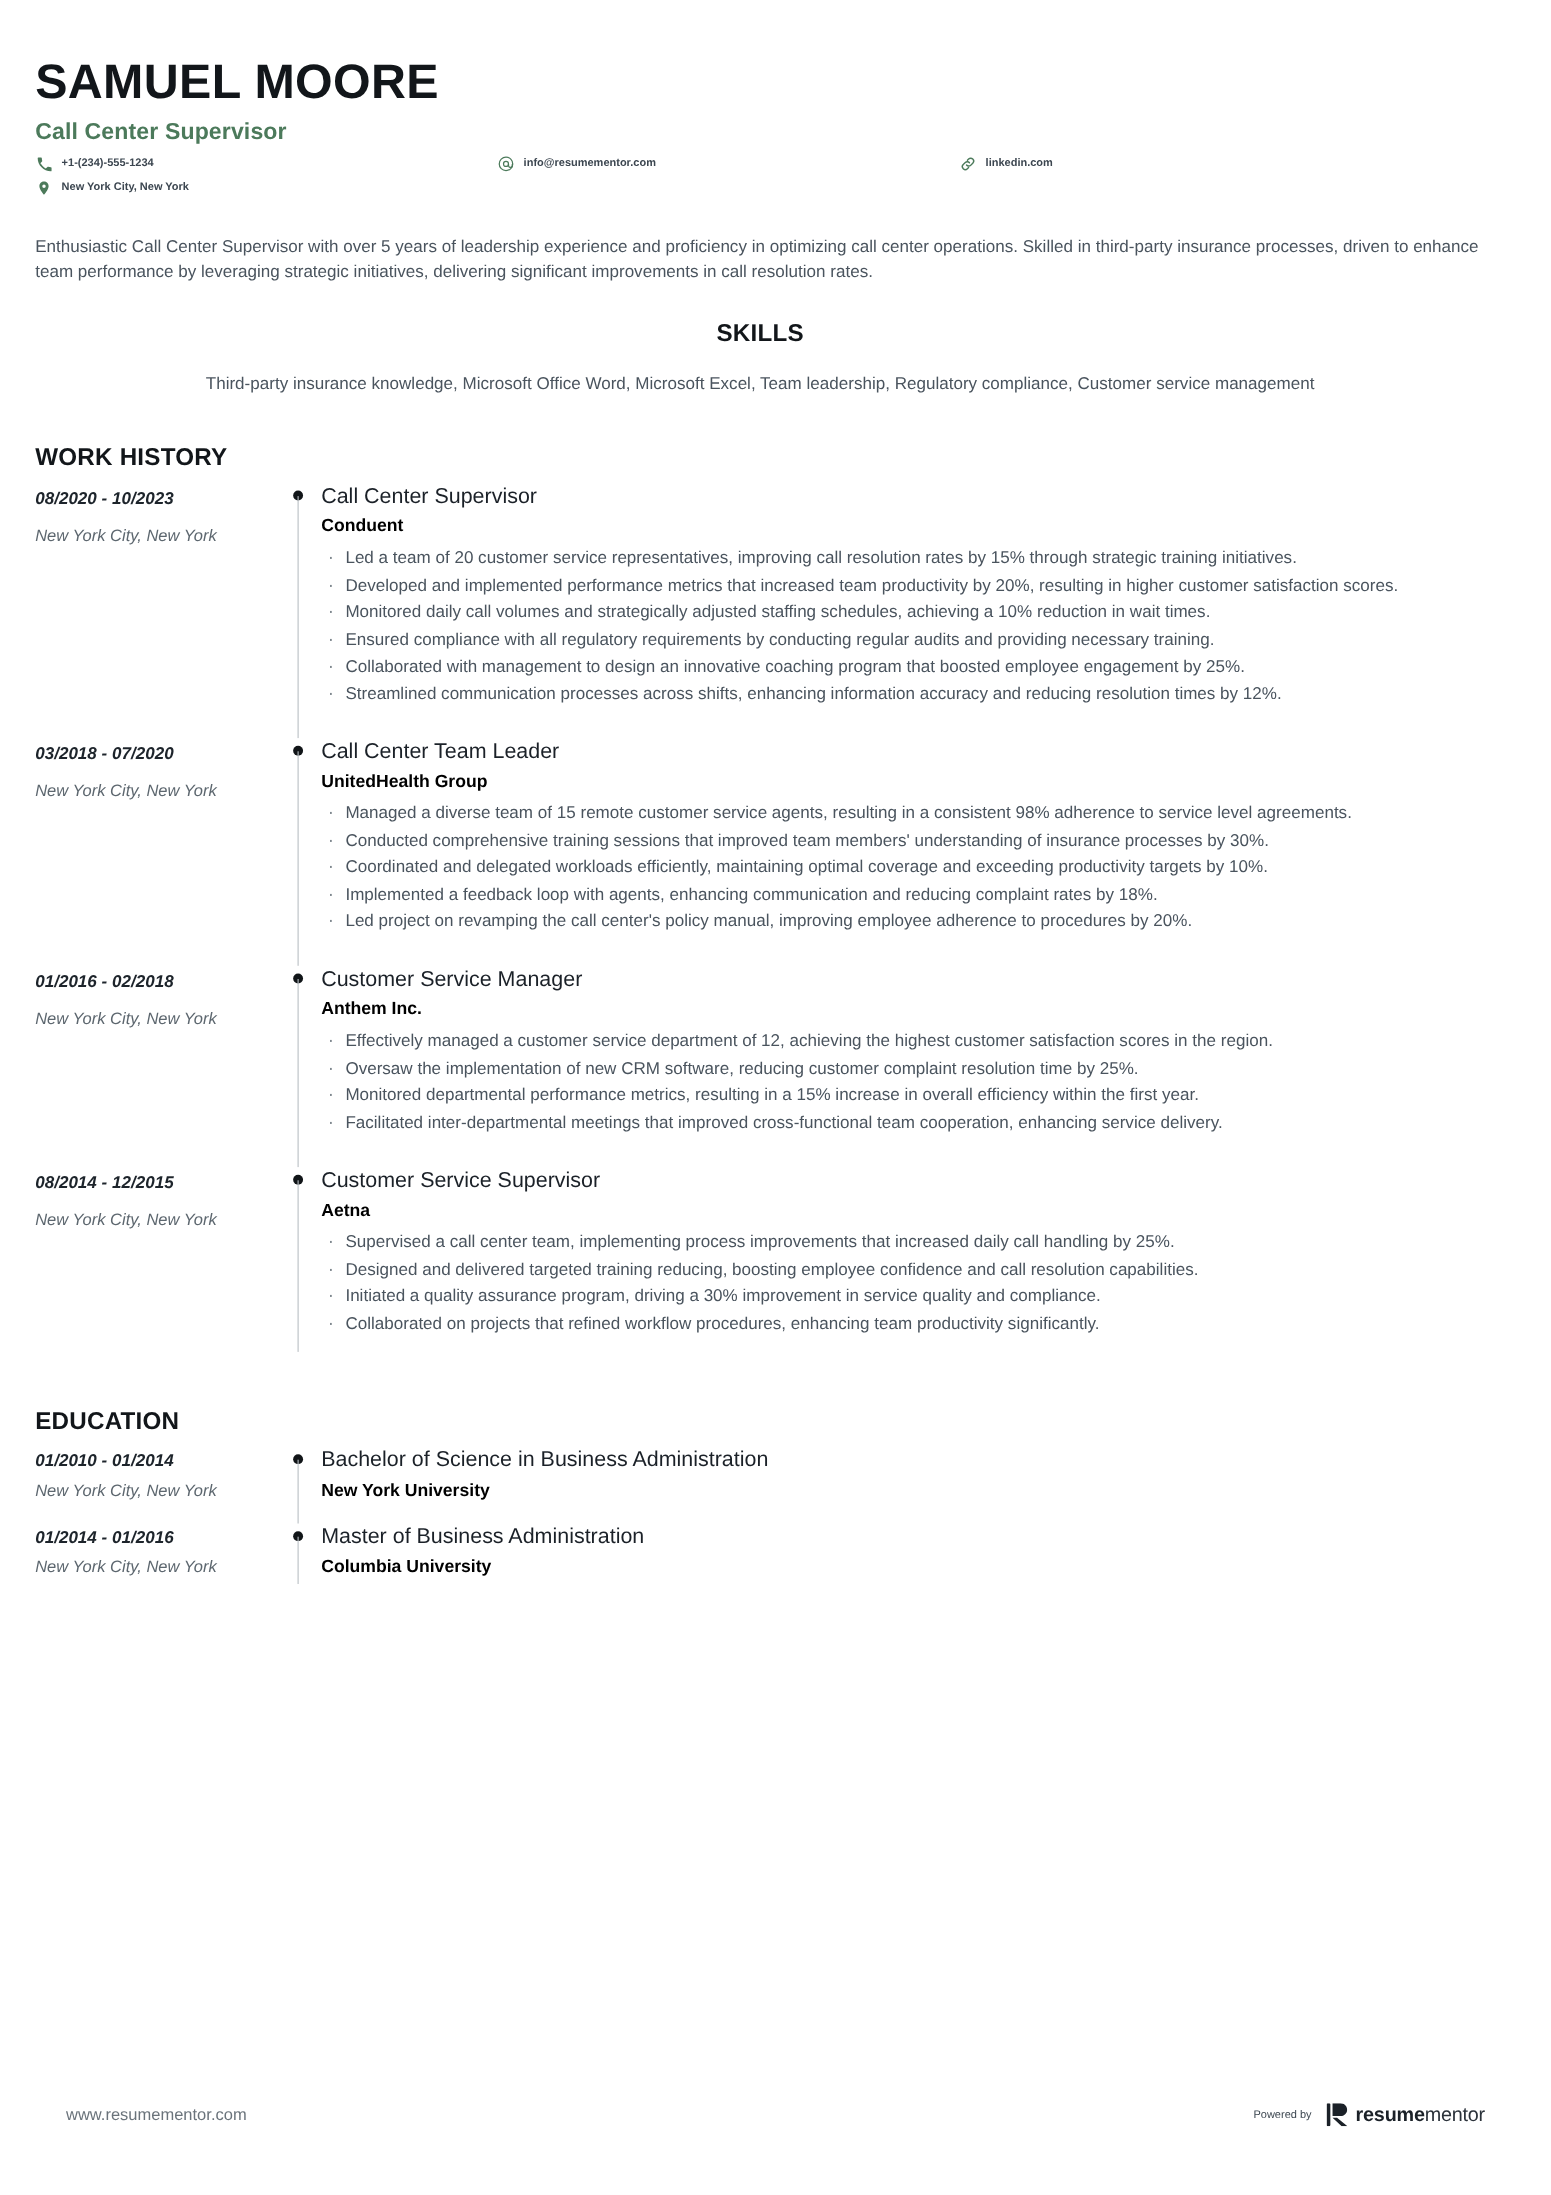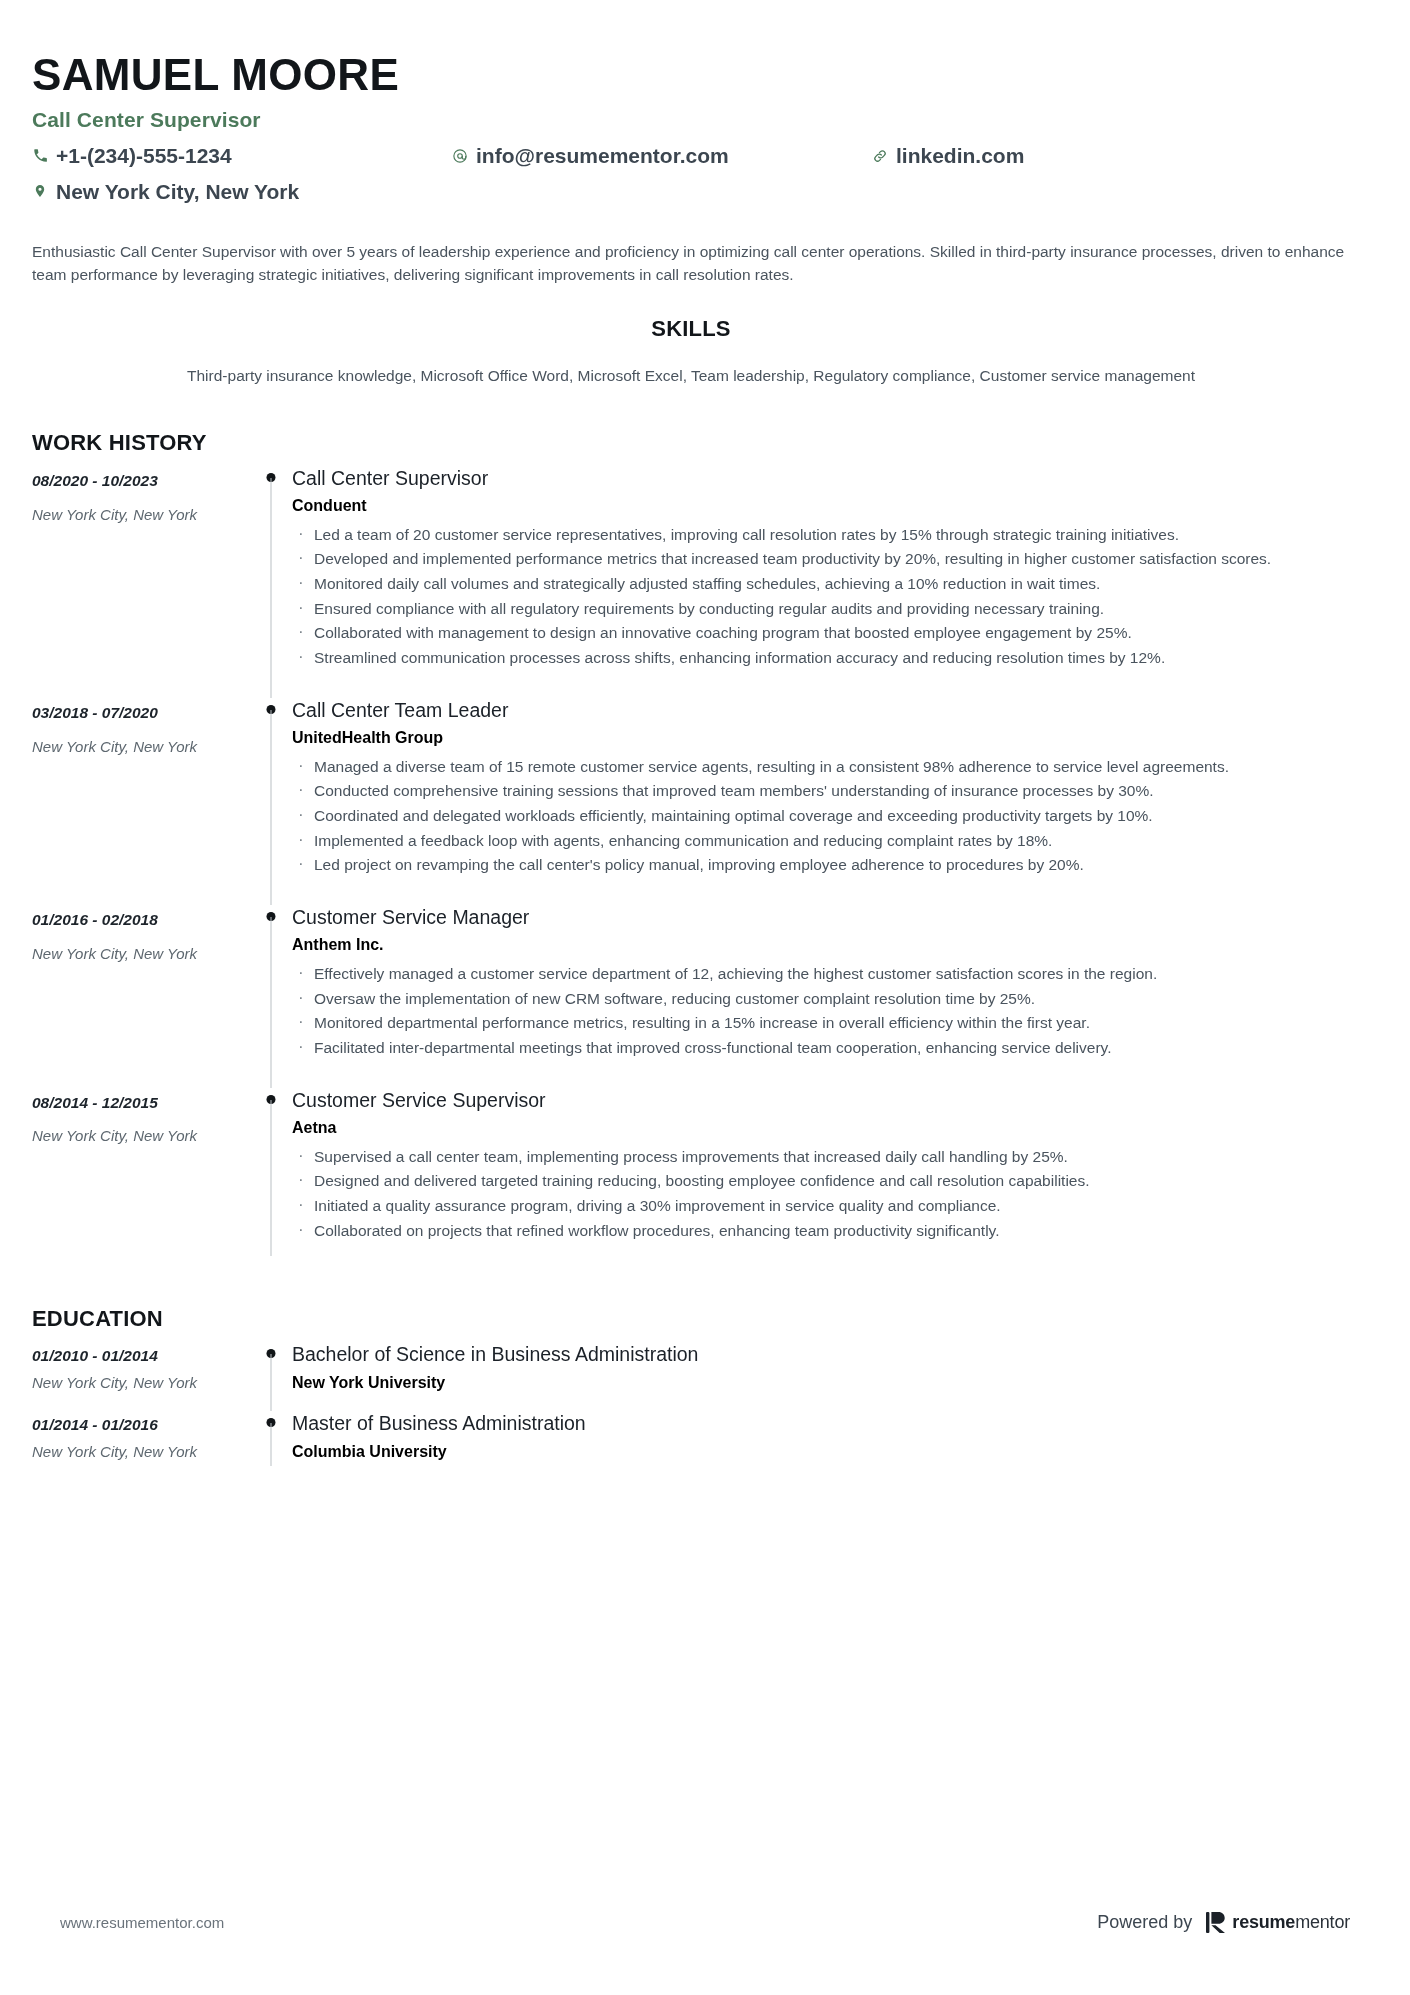--- a/index.html
+++ b/index.html
@@ -17,21 +17,21 @@
     color: #12161a; line-height: 1.05; margin-bottom: 10px;
   }
   .role {
     font-size: 21px; font-weight: 700; color: #4c7a5b;
     margin-bottom: 9px; letter-spacing: 0.1px;
   }
   .contact-grid {
     display: grid;
     grid-template-columns: 420px 420px auto;
     row-gap: 6px;
-    font-size: 21px; font-weight: 700; color: #3c4650;
+    font-size: 10px; font-weight: 700; color: #3c4650;
   }
   .contact-item { display: flex; align-items: center; gap: 8px; line-height: 1.4; }
   .contact-item .ico { display: inline-flex; width: 16px; height: 16px; align-items: center; justify-content: center; color: #4c7a5b; flex: 0 0 16px; }
   .contact-item .ico svg { display: block; }
 
   
   .sec-title {
     font-size: 22px; font-weight: 700; color: #12161a;
     letter-spacing: 0.2px; text-transform: uppercase;
   }
@@ -81,21 +81,21 @@
   #education-section .tl-place { margin-top: 6px; }
   #education-section .tl-left { padding-top: 4px; }
 
   
   .footer {
     position: absolute; left: 60px; right: 60px; bottom: 62px;
     display: flex; align-items: center; justify-content: space-between;
   }
   .footer-url { font-size: 15px; color: #6a737b; }
   .footer-right { display: flex; align-items: center; gap: 14px; }
-  .powered { font-size: 18px; color: #3c4650; margin-left: 10px; }
+  .powered { font-size: 10px; color: #3c4650; margin-left: 10px; }
   .logo { display: flex; align-items: center; gap: 7px; }
   .logo-mark { width: 19px; height: 21px; }
   .logo-text { font-size: 18px; font-weight: 700; color: #1b2128; letter-spacing: -0.2px; }
   .logo-text .lt-thin { font-weight: 400; color: #2b323a; }
 </style>
 </head>
 <body>
 
 <div class="page">
 

